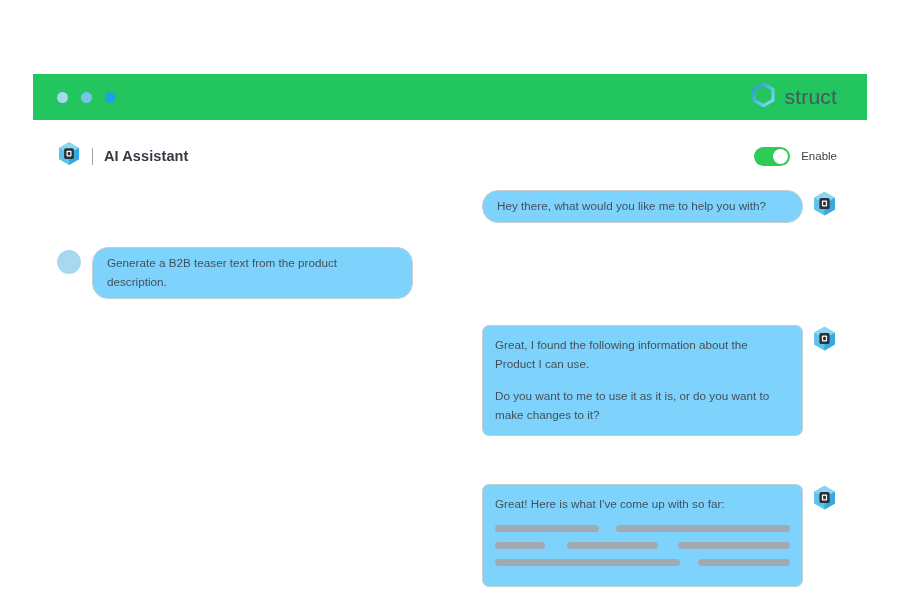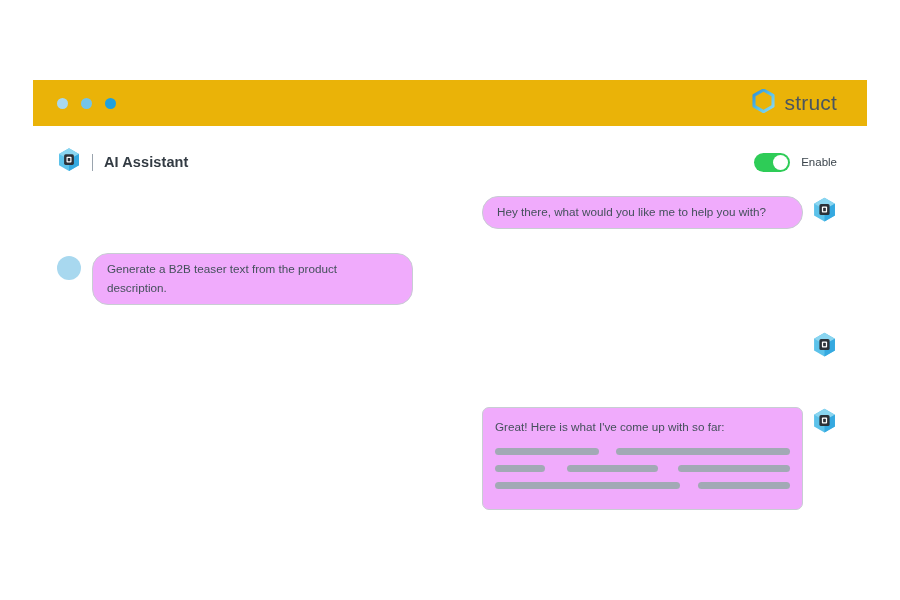--- a/index.html
+++ b/index.html
@@ -27,27 +27,26 @@
     left: 33px;
     top: 74px;
     width: 834px;
     height: 526px;
     background: #ffffff;
     overflow: hidden;
   }
 
   .titlebar {
     height: 46px;
-    background: #eab308;
+    background: #22c55e;
     display: flex;
     align-items: center;
     justify-content: space-between;
     padding: 0 30px 0 24px;
     box-sizing: border-box;
-    margin-top: 6px;
   }
 
   .dots {
     display: flex;
     align-items: center;
     gap: 13px;
   }
   .dot {
     width: 11px;
     height: 11px;
@@ -139,21 +138,21 @@
     width: 24px;
     height: 24px;
     border-radius: 50%;
     background: #a8d8ef;
     flex: none;
     margin-top: 3px;
   }
 
   .bubble {
     border: 1px solid #c8cdd3;
-    background: #f0abfc;
+    background: #7dd3fc;
     box-sizing: border-box;
     font-size: 11.7px;
     color: #44505b;
     line-height: 1.62;
   }
   .bubble.pill {
     border-radius: 16px;
     padding: 6px 14px;
   }
   .bubble.block {
@@ -280,20 +279,24 @@
       <div class="row user">
         <span class="avatar-circle"></span>
         <div class="bubble pill user-pill">
           <p>Generate a B2B teaser text from the product description.</p>
         </div>
       </div>
 
       <div class="sp-b"></div>
 
       <div class="row assistant">
+        <div class="bubble block assistant-block">
+          <p>Great, I found the following information about the Product I can use.</p>
+          <p>Do you want to me to use it as it is, or do you want to make changes to it?</p>
+        </div>
         <span class="ai-avatar">
           <svg width="25" height="28" viewBox="0 0 24 26">
             <path d="M12 1.2 L22 6.9 L22 18.3 L12 24 L2 18.3 L2 6.9 Z" fill="#5cc2ea"></path>
             <path d="M12 1.2 L22 6.9 L12 12.6 L2 6.9 Z" fill="#8ad5f0"></path>
             <path d="M12 12.6 L22 6.9 L22 18.3 L12 24 Z" fill="#35a9e0"></path>
             <rect x="7.1" y="7.3" width="9.8" height="10.6" rx="1.6" fill="#2b3138"></rect>
             <rect x="9.5" y="9.7" width="5" height="5.8" rx="0.8" fill="#ffffff"></rect>
             <rect x="10.7" y="10.9" width="2.6" height="3.4" rx="0.5" fill="#2b3138"></rect>
           </svg>
         </span>

